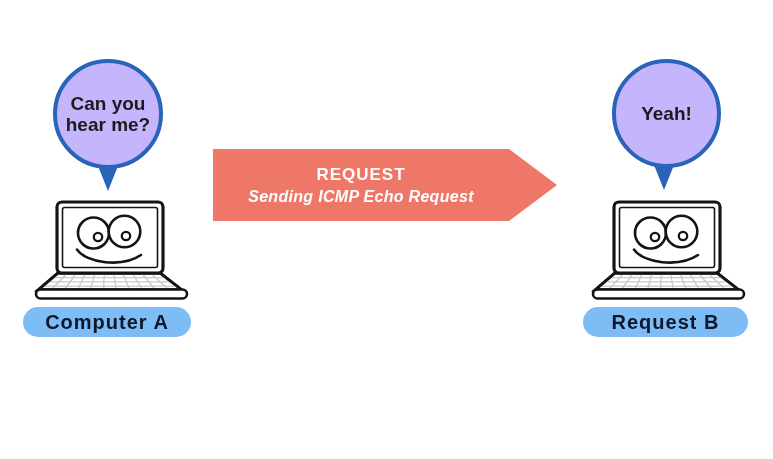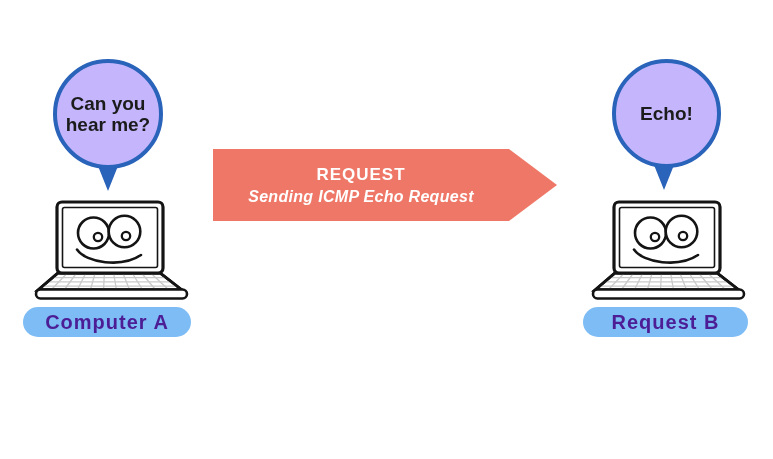--- a/index.html
+++ b/index.html
@@ -77,38 +77,38 @@
   .lp-line  { fill: none; stroke: var(--ink); }
   .lp-grid  { fill: none; stroke: #c9c9c9; stroke-width: 1.3; }
 
   
   .pill {
     position: absolute;
     height: 30px;
     border-radius: 15px;
     background: var(--label-blue);
     display: flex; align-items: center; justify-content: center;
-    color: #4c1d95; font-weight: bold; font-size: 20px; letter-spacing: 1px;
+    color: #0f172a; font-weight: bold; font-size: 20px; letter-spacing: 1px;
   }
   .pill-a { left: 23px;  top: 307px; width: 168px; }
   .pill-b { left: 583px; top: 307px; width: 165px; }
 </style>
 </head>
 <body>
 
 <div class="canvas">
 
   <div class="bubble-tail tail-a"></div>
   <div class="bubble bubble-a">
     <div class="bubble-text">Can you hear me?</div>
   </div>
 
   <div class="bubble-tail tail-b"></div>
   <div class="bubble bubble-b">
-    <div class="bubble-text">Echo!</div>
+    <div class="bubble-text">Yeah!</div>
   </div>
 
   <div class="arrow arrow-request">
     <svg width="344" height="72" viewBox="0 0 344 72">
       <polygon class="arrow-shape" points="0,0 296,0 344,36 296,72 0,72"></polygon>
     </svg>
     <div class="arrow-text">
       <div class="arrow-title">REQUEST</div>
       <div class="arrow-subtitle">Sending ICMP Echo Request</div>
     </div>

